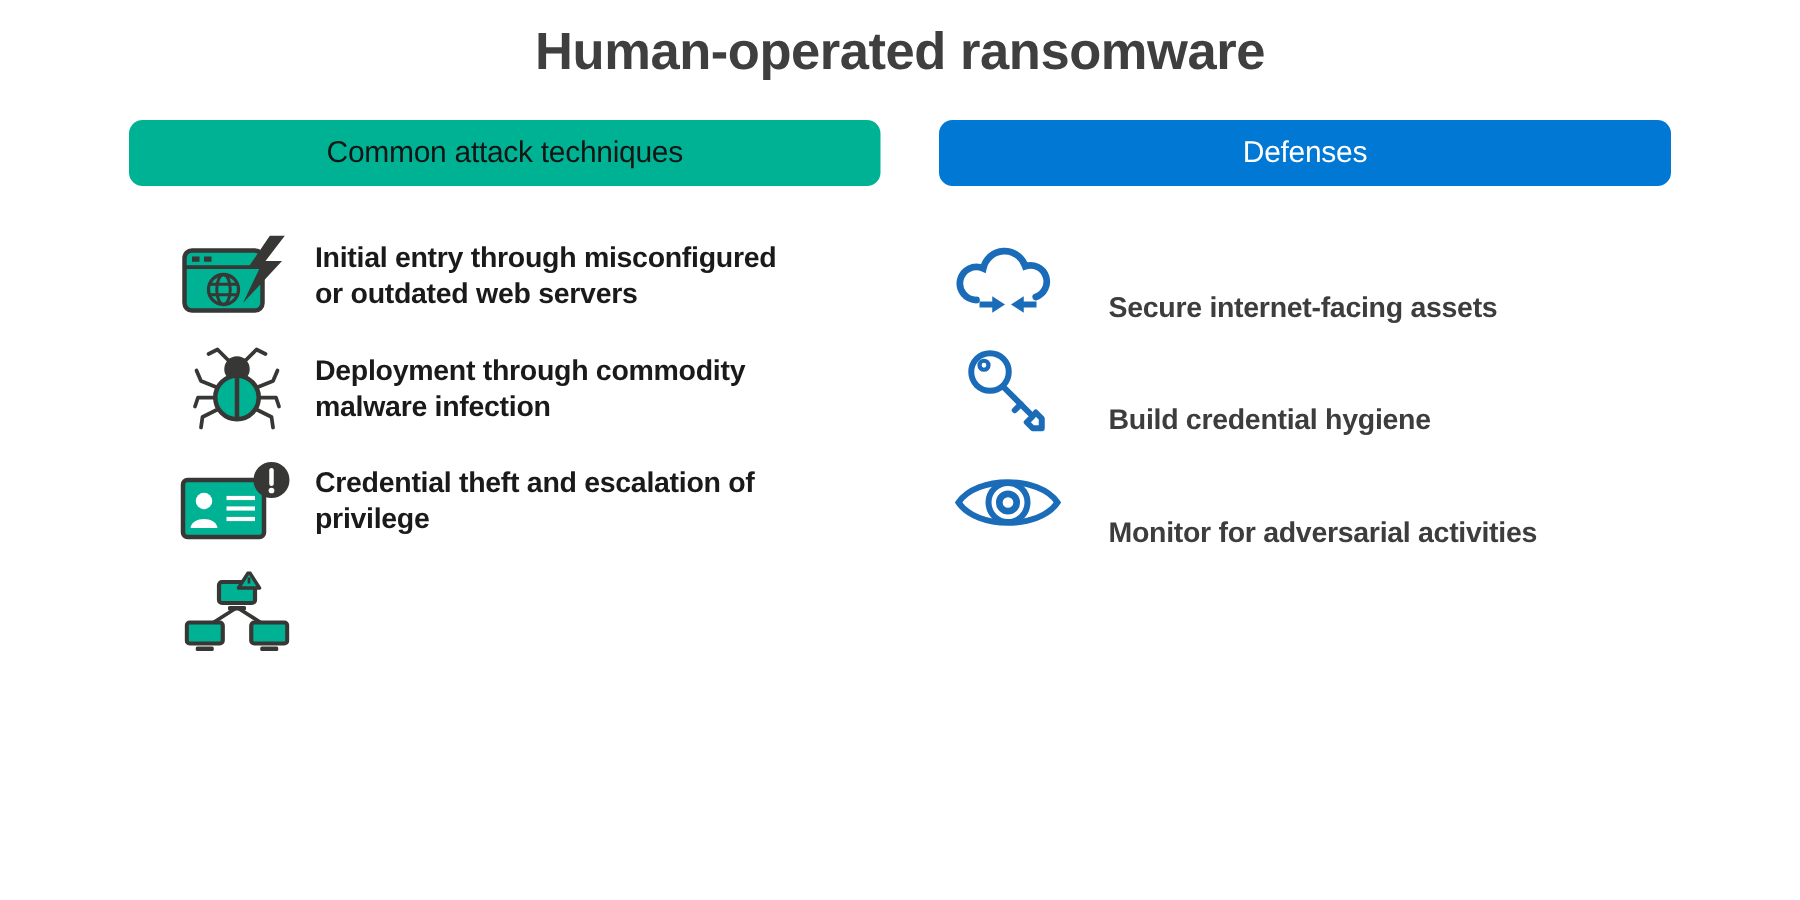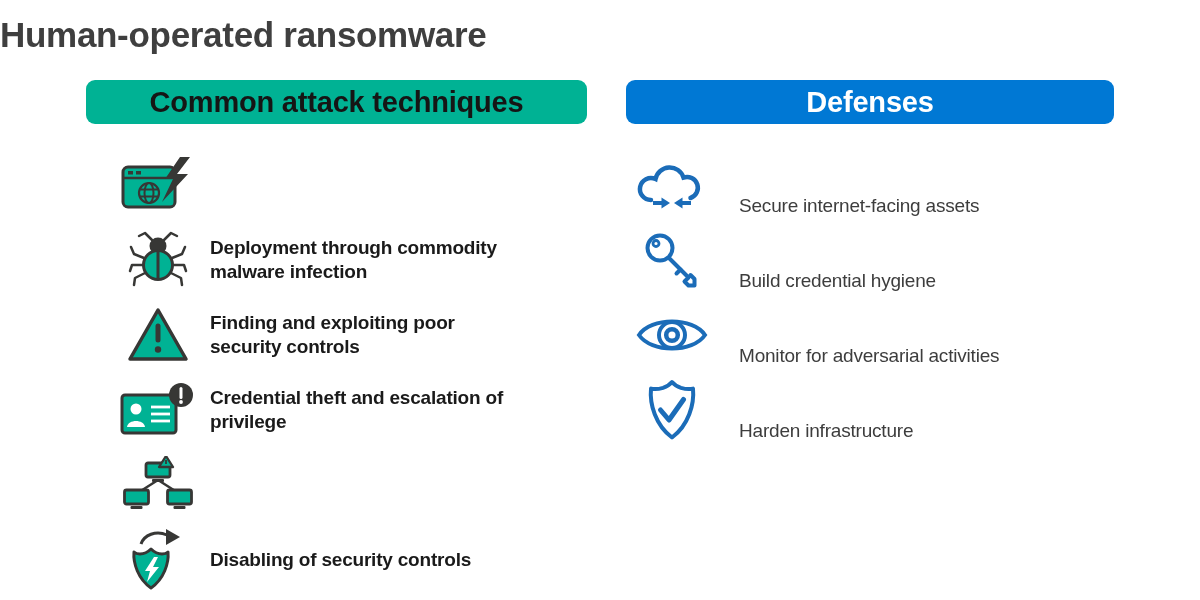--- a/index.html
+++ b/index.html
@@ -11,49 +11,50 @@
     --defense-text:#3D3D3D;
     --title-text:#3F3F3F;
   }
   *{box-sizing:border-box;}
   html,body{margin:0;padding:0;}
   body{
     width:1200px;height:600px;overflow:hidden;background:#ffffff;
     font-family:"Liberation Sans","DejaVu Sans",sans-serif;
   }
   .title{
+    text-align:center;
     font-size:35px;font-weight:700;letter-spacing:-0.3px;
     color:var(--title-text);
     padding-top:15px;line-height:1.15;
   }
   .columns{
     display:flex;gap:26px;
     padding:0 86px;margin-top:25px;
   }
   .col{flex:1;min-width:0;}
   .pill{
     height:44px;border-radius:9px;
     display:flex;align-items:center;justify-content:center;
-    font-size:29px;font-weight:700;letter-spacing:-0.2px;
+    font-size:20px;font-weight:400;letter-spacing:-0.2px;
   }
   .col-attacks .pill{background:var(--teal);color:#151515;}
   .col-defenses .pill{background:var(--blue);color:#ffffff;margin-left:13px;}
   .items{margin-top:23px;}
   .row{height:75px;display:flex;align-items:center;}
   .col-attacks .row{padding-left:28px;}
   .col-defenses .row{padding-left:8px;}
   .icon-box{flex:0 0 auto;display:flex;align-items:center;justify-content:center;}
   .col-attacks .icon-box{width:88px;}
   .col-defenses .icon-box{width:102px;}
   .label{
     white-space:pre-line;
     font-size:19px;line-height:1.27;letter-spacing:-0.2px;
   }
   .col-attacks .label{margin-left:8px;font-weight:700;color:var(--attack-text);max-width:370px;}
-  .col-defenses .label{margin-left:16px;font-weight:400;color:var(--defense-text);max-width:390px;margin-top:42px;}
+  .col-defenses .label{margin-left:16px;font-weight:700;color:var(--defense-text);max-width:390px;margin-top:42px;}
   svg{display:block;}
 </style>
 </head>
 <body>
 
 <div class="title">Human-operated ransomware</div>
 
 <div class="columns">
 
   <div class="col col-attacks">
@@ -67,20 +68,22 @@
             <line x1="3" y1="21" x2="55" y2="21" stroke="var(--dark)" stroke-width="2.5"></line>
             <rect x="8" y="14" width="5" height="3.5" fill="var(--dark)"></rect>
             <rect x="16" y="14" width="5" height="3.5" fill="var(--dark)"></rect>
             <circle cx="29" cy="36" r="10" fill="none" stroke="var(--dark)" stroke-width="2.2"></circle>
             <ellipse cx="29" cy="36" rx="4.5" ry="10" fill="none" stroke="var(--dark)" stroke-width="2"></ellipse>
             <line x1="19.5" y1="32.5" x2="38.5" y2="32.5" stroke="var(--dark)" stroke-width="2"></line>
             <line x1="19.5" y1="39.5" x2="38.5" y2="39.5" stroke="var(--dark)" stroke-width="2"></line>
             <polygon points="60,0 45,22 53,22 42,45 68,17 57,17 70,0" fill="var(--dark)"></polygon>
           </svg>
         </span>
+        <span class="label">Initial entry through misconfigured
+or outdated web servers</span>
       </div>
 
       <div class="row">
         <span class="icon-box">
           <svg width="60" height="58" viewBox="0 0 60 58">
             <path d="M24 9 L17 2 L11 5" fill="none" stroke="var(--dark)" stroke-width="2.5" stroke-linecap="round" stroke-linejoin="round"></path>
             <path d="M36 9 L43 2 L49 5" fill="none" stroke="var(--dark)" stroke-width="2.5" stroke-linecap="round" stroke-linejoin="round"></path>
             <path d="M16 27 L6 23 L3 16" fill="none" stroke="var(--dark)" stroke-width="2.5" stroke-linecap="round" stroke-linejoin="round"></path>
             <path d="M15.5 34 L4 34 L2 40" fill="none" stroke="var(--dark)" stroke-width="2.5" stroke-linecap="round" stroke-linejoin="round"></path>
             <path d="M17 42 L7 47 L6 54" fill="none" stroke="var(--dark)" stroke-width="2.5" stroke-linecap="round" stroke-linejoin="round"></path>
@@ -89,31 +92,20 @@
             <path d="M43 42 L53 47 L54 54" fill="none" stroke="var(--dark)" stroke-width="2.5" stroke-linecap="round" stroke-linejoin="round"></path>
             <circle cx="30" cy="15" r="8.5" fill="var(--dark)"></circle>
             <circle cx="30" cy="34" r="14.5" fill="var(--teal)" stroke="var(--dark)" stroke-width="3"></circle>
             <line x1="30" y1="20" x2="30" y2="48" stroke="var(--dark)" stroke-width="3"></line>
           </svg>
         </span>
         <span class="label">Deployment through commodity
 malware infection</span>
       </div>
 
-      <div class="row">
-        <span class="icon-box">
-          <svg width="62" height="56" viewBox="0 0 62 56">
-            <path d="M31 3 L59 52 L3 52 Z" fill="var(--teal)" stroke="var(--dark)" stroke-width="3.5" stroke-linejoin="round"></path>
-            <line x1="31" y1="19" x2="31" y2="33" stroke="var(--dark)" stroke-width="5" stroke-linecap="round"></line>
-            <circle cx="31" cy="42.5" r="3.2" fill="var(--dark)"></circle>
-          </svg>
-        </span>
-        <span class="label">Finding and exploiting poor
-security controls</span>
-      </div>
 
       <div class="row">
         <span class="icon-box">
           <svg width="76" height="58" viewBox="0 0 76 58">
             <rect x="2" y="14" width="54" height="38" rx="3" fill="var(--teal)" stroke="var(--dark)" stroke-width="3"></rect>
             <circle cx="16" cy="28" r="5.5" fill="#ffffff"></circle>
             <path d="M7 46 C8 38 24 38 25 46 Z" fill="#ffffff"></path>
             <line x1="31" y1="26" x2="50" y2="26" stroke="#ffffff" stroke-width="2.8"></line>
             <line x1="31" y1="33" x2="50" y2="33" stroke="#ffffff" stroke-width="2.8"></line>
             <line x1="31" y1="40" x2="50" y2="40" stroke="#ffffff" stroke-width="2.8"></line>
@@ -135,31 +127,20 @@
             <path d="M43 0 L50 11 L36 11 Z" fill="var(--teal)" stroke="var(--dark)" stroke-width="2.3" stroke-linejoin="round"></path>
             <line x1="43" y1="4" x2="43" y2="8" stroke="var(--dark)" stroke-width="1.8"></line>
             <rect x="1.5" y="34" width="24" height="14" rx="2" fill="var(--teal)" stroke="var(--dark)" stroke-width="2.8"></rect>
             <rect x="7.5" y="50" width="12" height="3" rx="1" fill="var(--dark)"></rect>
             <rect x="44.5" y="34" width="24" height="14" rx="2" fill="var(--teal)" stroke="var(--dark)" stroke-width="2.8"></rect>
             <rect x="50.5" y="50" width="12" height="3" rx="1" fill="var(--dark)"></rect>
           </svg>
         </span>
       </div>
 
-      <div class="row">
-        <span class="icon-box">
-          <svg width="68" height="62" viewBox="0 0 68 62">
-            <path d="M17 15 C20 6 32 1 43 6" fill="none" stroke="var(--dark)" stroke-width="3"></path>
-            <polygon points="42,0 56,8 42,16" fill="var(--dark)"></polygon>
-            <path d="M27 20 C30 23 34 25 38 25 C41 25 43 24 44 23 C45 34 40 50 27 59 C14 50 9 34 10 23 C11 24 13 25 16 25 C20 25 24 23 27 20 Z" fill="var(--teal)" stroke="var(--dark)" stroke-width="3" stroke-linejoin="round"></path>
-            <polygon points="30,28 21,42 26,42 23,53 35,38 29,38 34,28" fill="#ffffff"></polygon>
-          </svg>
-        </span>
-        <span class="label">Disabling of security controls</span>
-      </div>
 
     </div>
   </div>
 
   <div class="col col-defenses">
     <div class="pill">Defenses</div>
     <div class="items">
 
       <div class="row">
         <span class="icon-box">
@@ -192,26 +173,17 @@
         <span class="icon-box">
           <svg width="72" height="46" viewBox="0 0 72 46">
             <path d="M3 23 C15 5 57 5 69 23 C57 41 15 41 3 23 Z" fill="none" stroke="var(--icon-blue)" stroke-width="4"></path>
             <circle cx="36" cy="23" r="13" fill="none" stroke="var(--icon-blue)" stroke-width="4"></circle>
             <circle cx="36" cy="23" r="5.8" fill="none" stroke="var(--icon-blue)" stroke-width="4.5"></circle>
           </svg>
         </span>
         <span class="label">Monitor for adversarial activities</span>
       </div>
 
-      <div class="row">
-        <span class="icon-box">
-          <svg width="56" height="62" viewBox="0 0 56 62">
-            <path d="M28 3 C30 5.5 33 7.5 37 8.8 C41 10 46 10.3 49 9.6 C50.5 25 44.5 46.5 28 58.5 C11.5 46.5 5.5 25 7 9.6 C10 10.3 15 10 19 8.8 C23 7.5 26 5.5 28 3 Z" fill="none" stroke="var(--icon-blue)" stroke-width="4" stroke-linejoin="round"></path>
-            <path d="M16.5 31 L25 41 L39.5 20.5" fill="none" stroke="var(--icon-blue)" stroke-width="5" stroke-linecap="round" stroke-linejoin="round"></path>
-          </svg>
-        </span>
-        <span class="label">Harden infrastructure</span>
-      </div>
 
     </div>
   </div>
 
 </div>
 
 </body></html>

